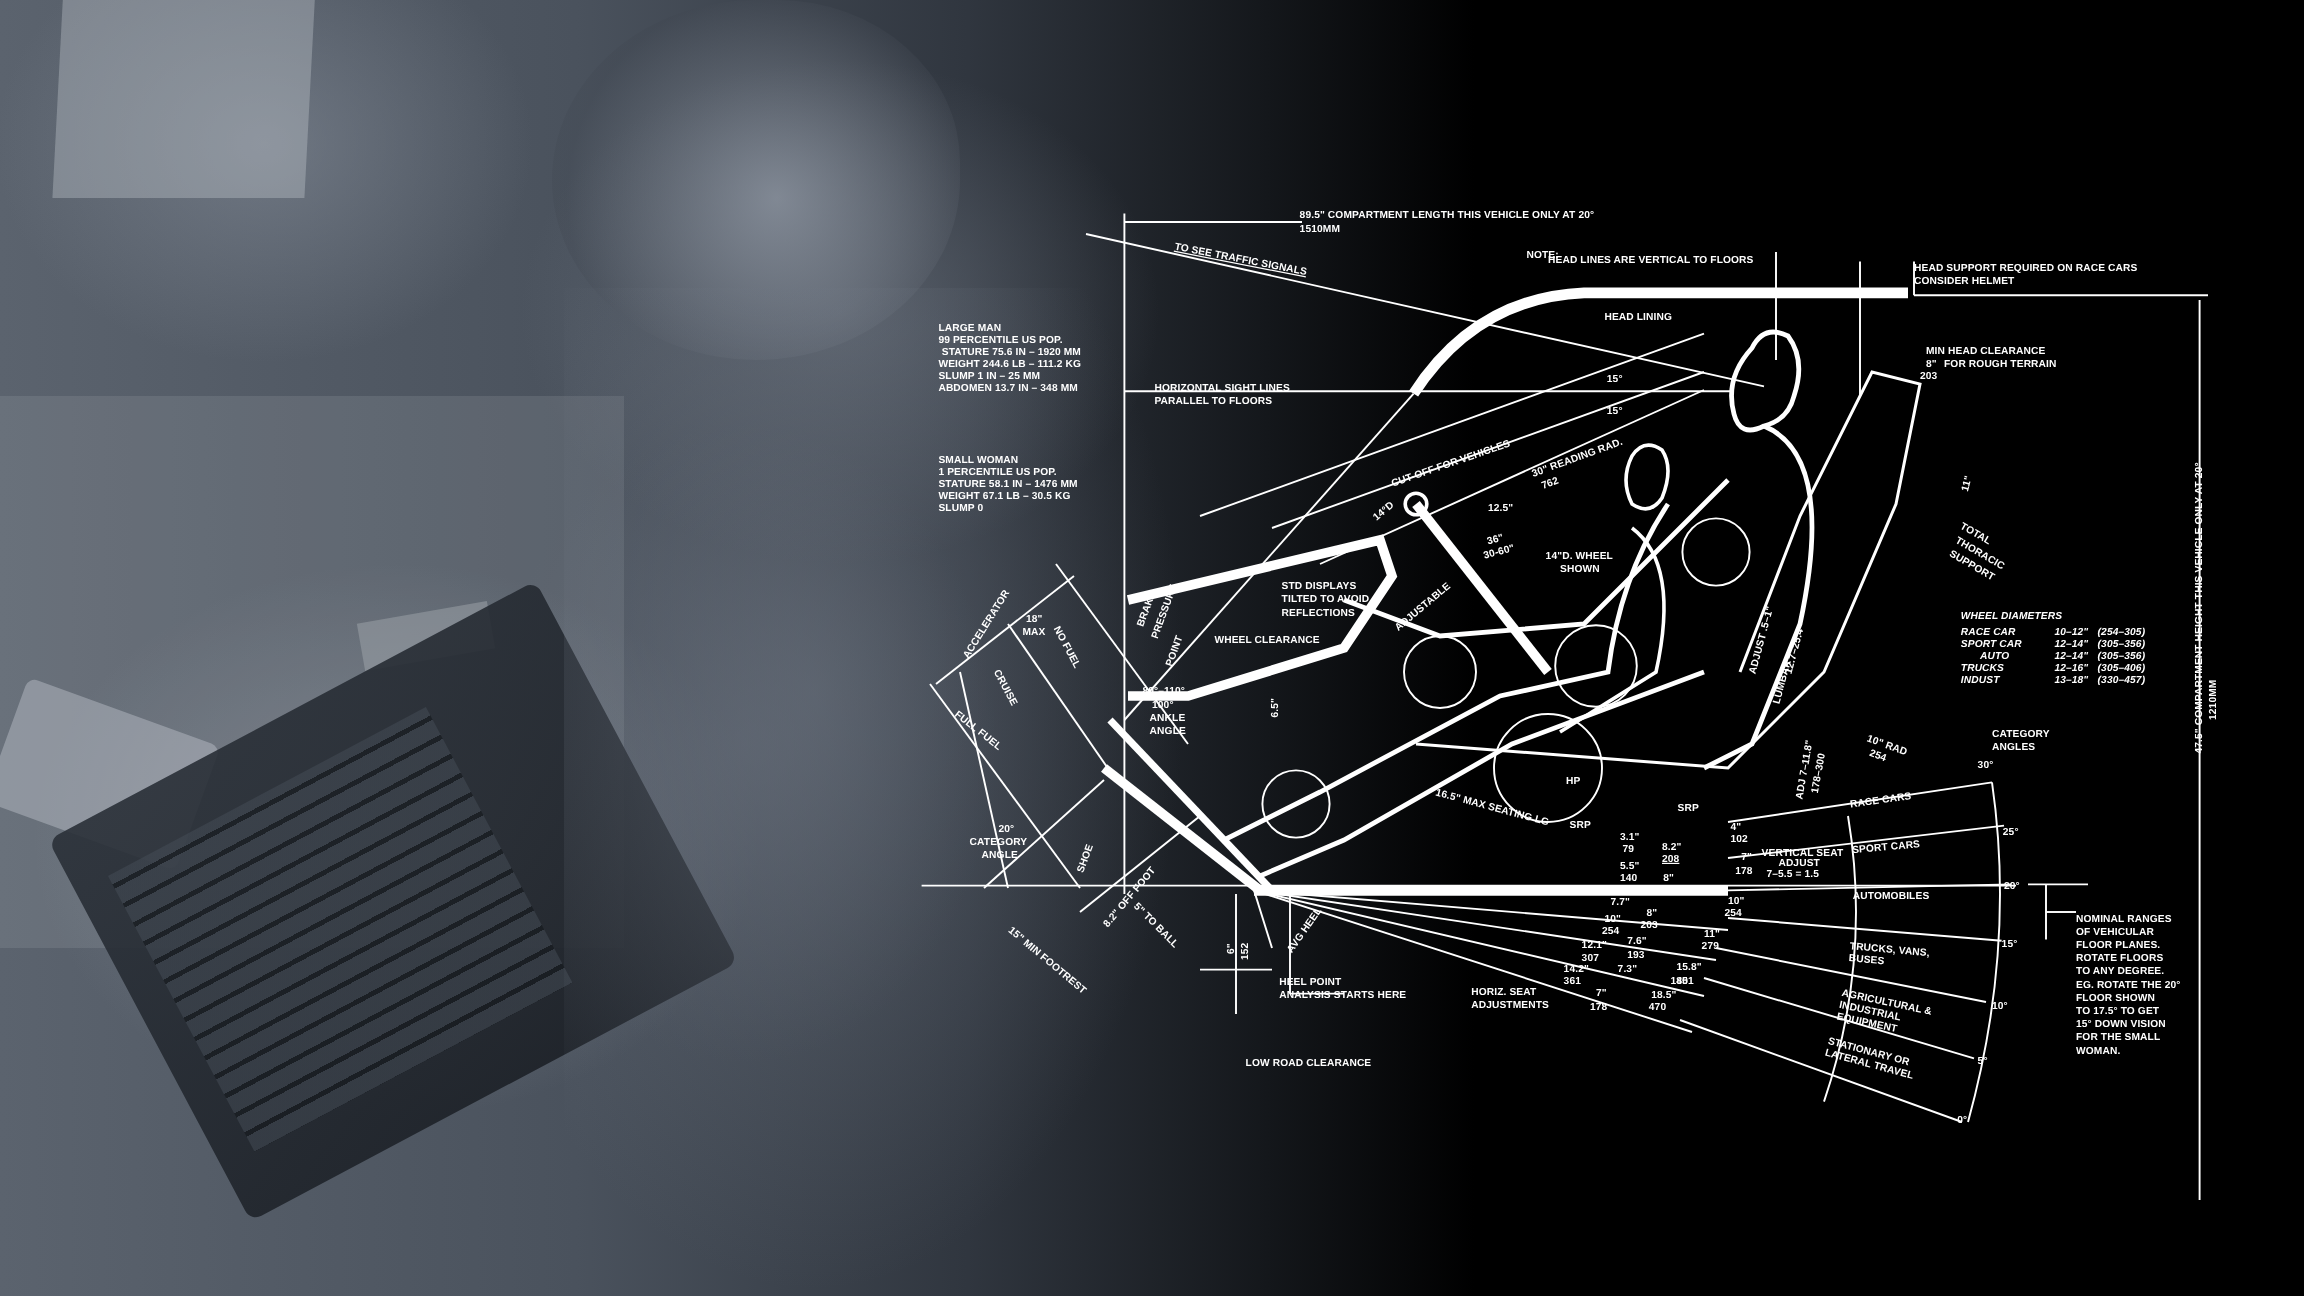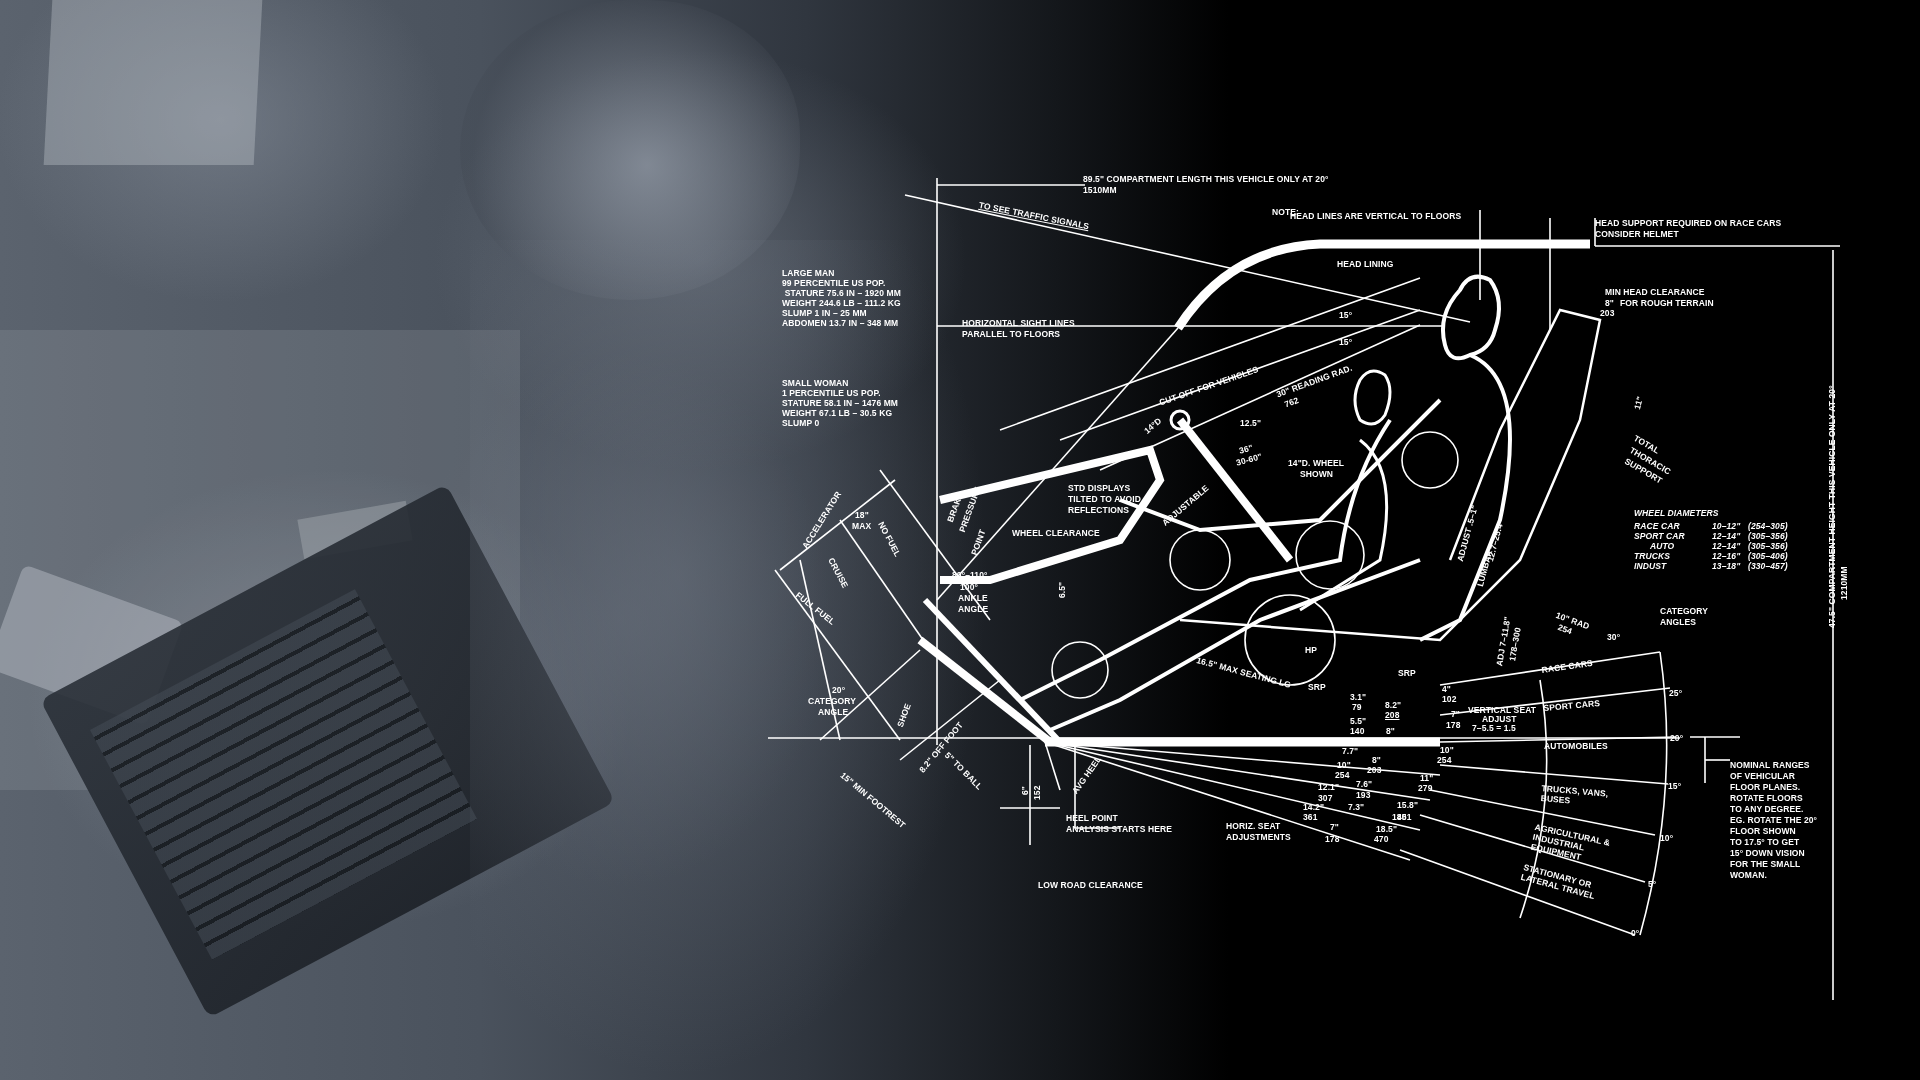--- a/index.html
+++ b/index.html
@@ -295,21 +295,21 @@
   <div style="position:relative;height:10px;padding-left:24px;">
     <span class="lbl sm" style="left:0;">INDUST</span>
     <span class="lbl sm" style="left:78px;">13–18"</span>
     <span class="lbl sm" style="left:114px;">(330–457)</span>
   </div>
 </div>
 
 <div class="lbl sm" style="left:1660px;top:606px;">CATEGORY</div>
 <div class="lbl sm" style="left:1660px;top:617px;">ANGLES</div>
 
-<div class="lbl sm" style="left:1607px;top:632px;">30°</div>
+<div class="lbl sm" style="left:1648px;top:632px;">30°</div>
 <div class="lbl sm" style="left:1669px;top:688px;">25°</div>
 <div class="lbl sm" style="left:1670px;top:733px;">20°</div>
 <div class="lbl sm" style="left:1668px;top:781px;">15°</div>
 <div class="lbl sm" style="left:1660px;top:833px;">10°</div>
 <div class="lbl sm" style="left:1648px;top:879px;">5°</div>
 <div class="lbl sm" style="left:1631px;top:928px;">0°</div>
 
 <div class="lbl sm rot" style="left:1541px;top:665px;transform:rotate(-8deg);">RACE CARS</div>
 <div class="lbl sm rot" style="left:1543px;top:703px;transform:rotate(-5deg);">SPORT CARS</div>
 <div class="lbl sm" style="left:1544px;top:741px;">AUTOMOBILES</div>

